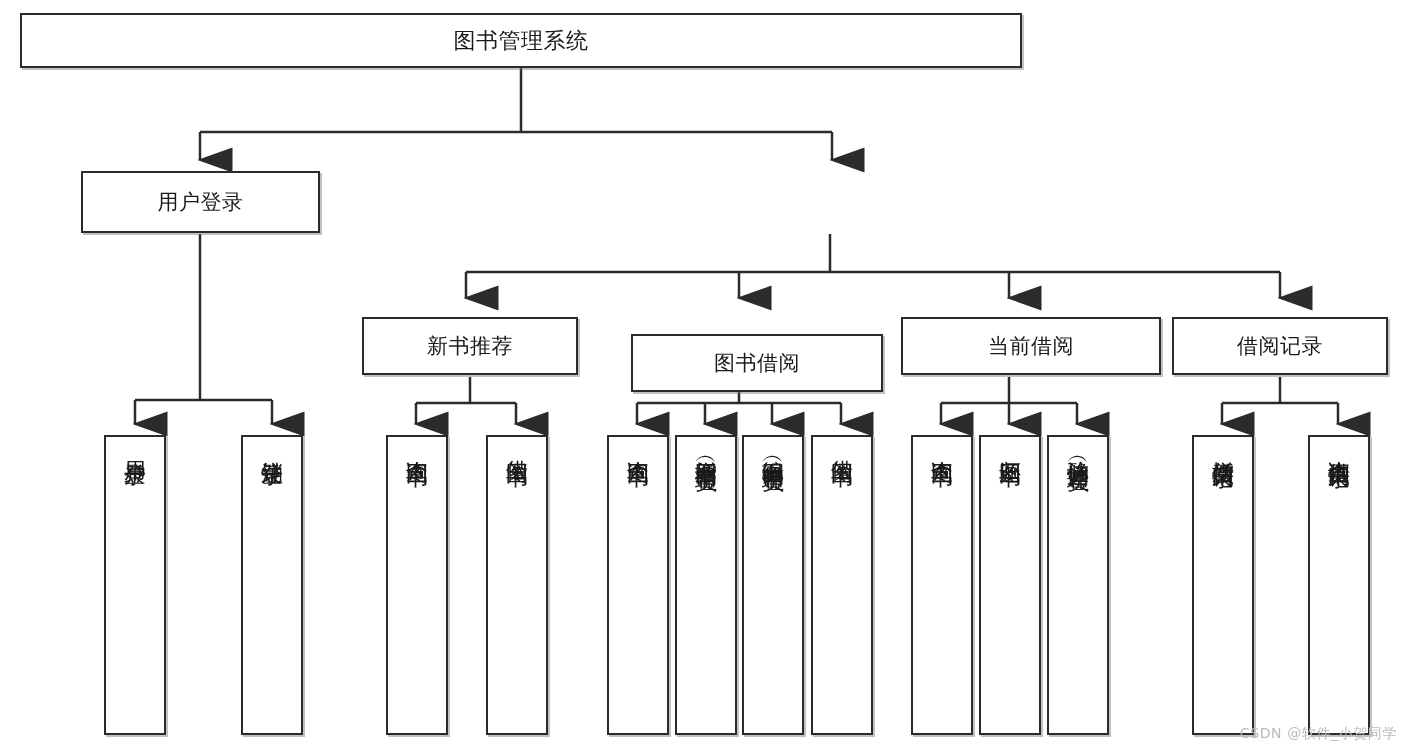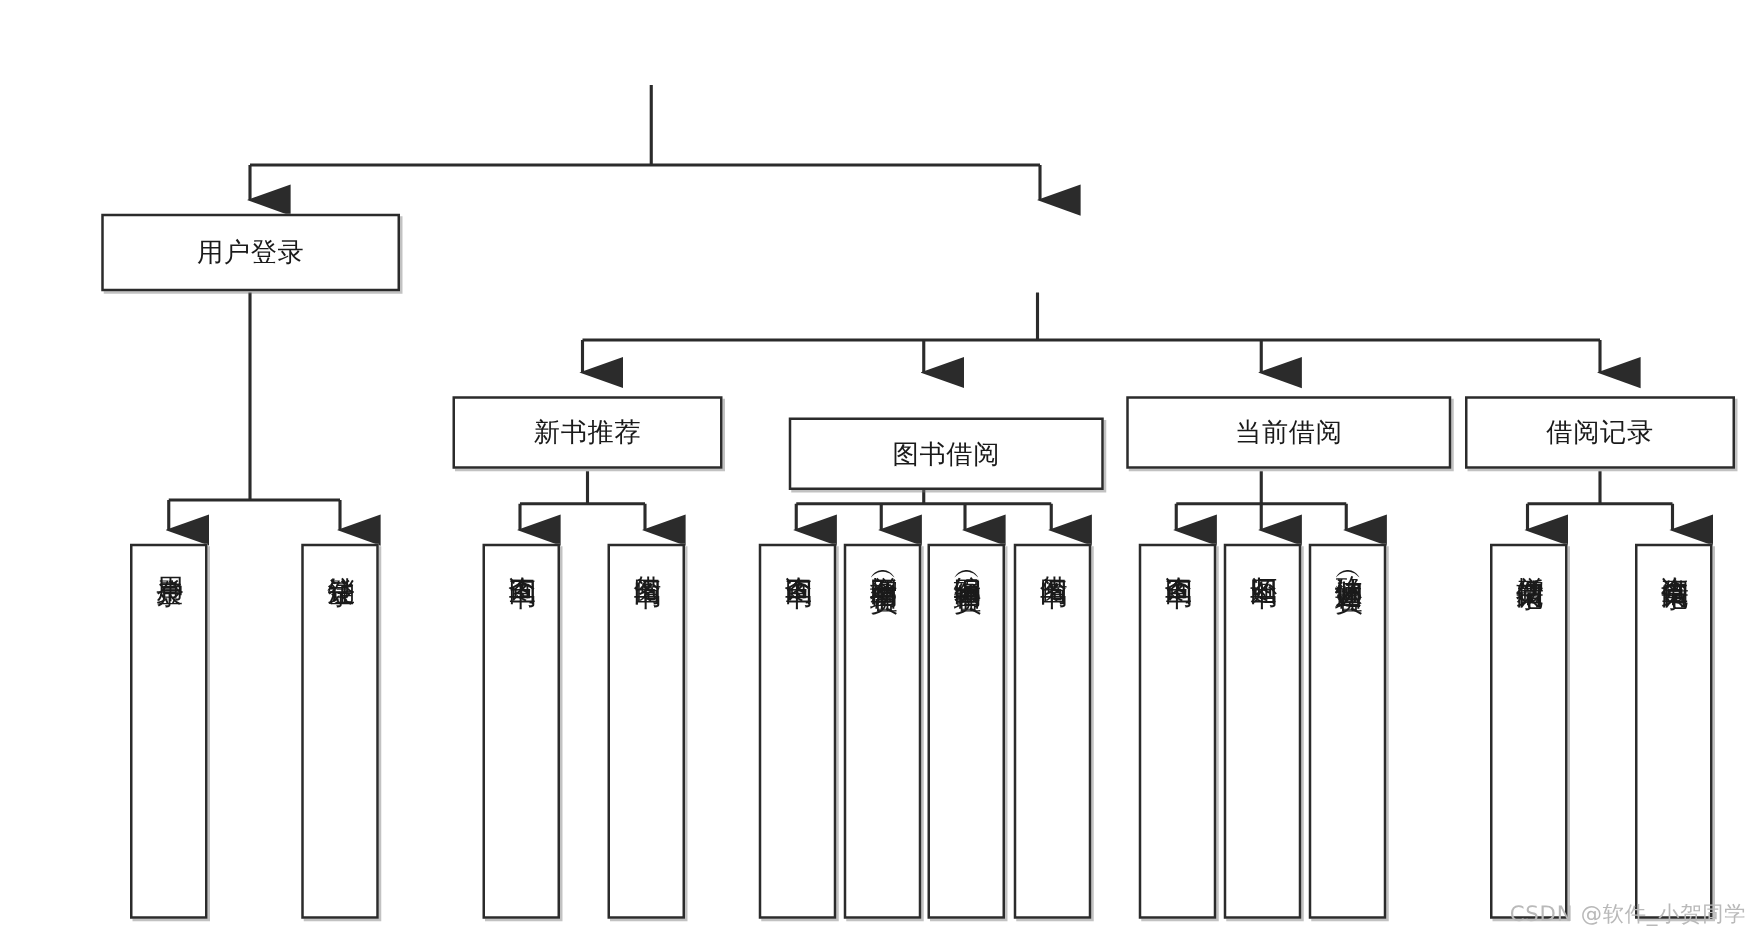--- a/index.html
+++ b/index.html
@@ -57,21 +57,21 @@
     white-space: normal;
     font-size: 22px;
     line-height: 1.18;
     letter-spacing: 1.5px;
     max-height: 278px;
   }
   .watermark {
     position: absolute;
     right: 8px;
     bottom: 4px;
-    font-size: 17px;
+    font-size: 14px;
     color: #b9b9b9;
     letter-spacing: 0.6px;
     white-space: nowrap;
     user-select: none;
   }
 </style>
 </head>
 <body>
 
 <div id="canvas">
@@ -119,20 +119,23 @@
       <path d="M1009,403 L1009,424" marker-end="url(#arw)"></path>
       <path d="M1077,403 L1077,424" marker-end="url(#arw)"></path>
 
       <path d="M1280,377 L1280,403"></path>
       <path d="M1222,403 L1338,403"></path>
       <path d="M1222,403 L1222,424" marker-end="url(#arw)"></path>
       <path d="M1338,403 L1338,424" marker-end="url(#arw)"></path>
     </g>
   </svg>
 
+  <div class="node root" style="left:20px; top:13px; width:1002px; height:55px;">
+    <span class="node-label">图书管理系统</span>
+  </div>
 
   <div class="node" style="left:81px; top:171px; width:239px; height:62px;">
     <span class="node-label">用户登录</span>
   </div>
 
   <div class="node" style="left:362px; top:317px; width:216px; height:58px;">
     <span class="node-label">新书推荐</span>
   </div>
   <div class="node" style="left:631px; top:334px; width:252px; height:58px;">
     <span class="node-label">图书借阅</span>

